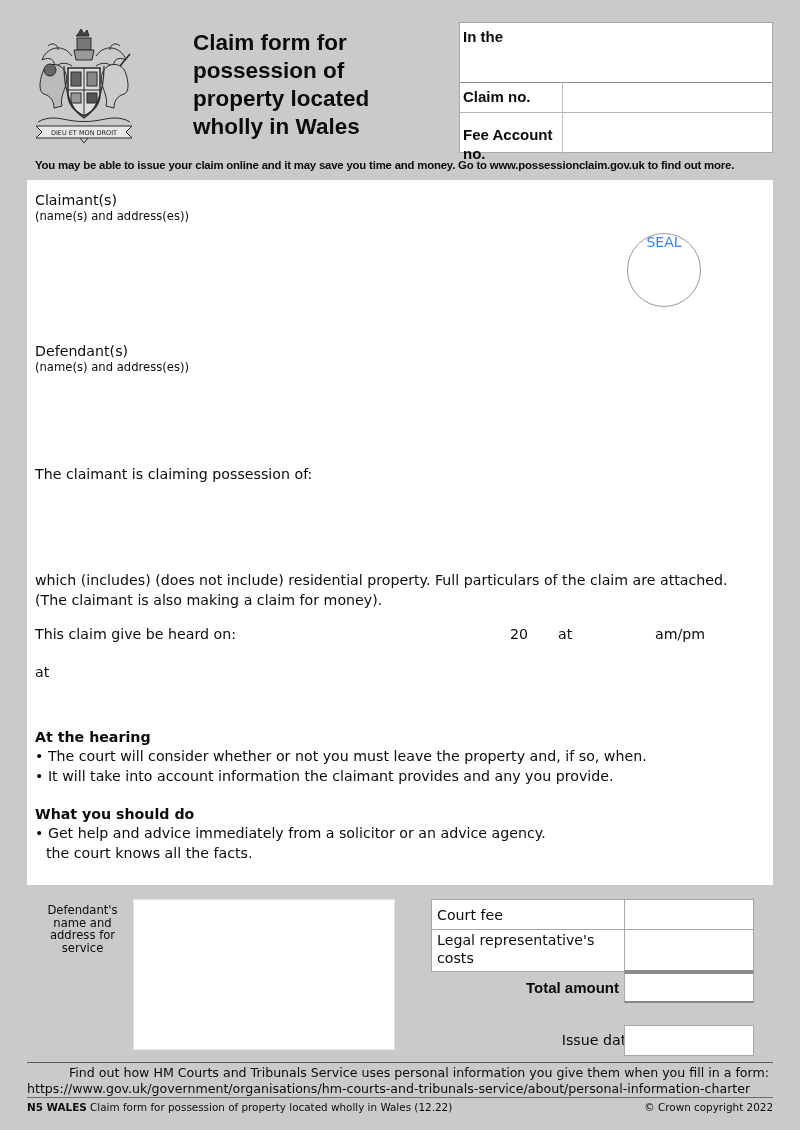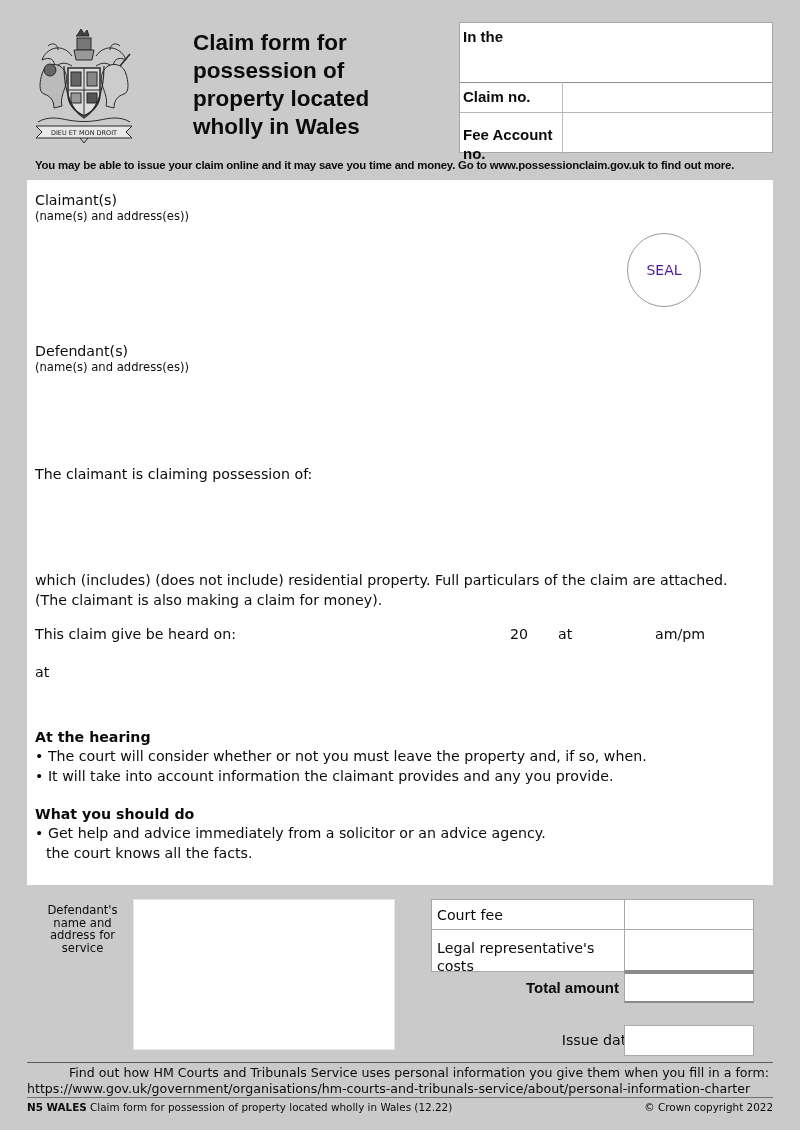--- a/index.html
+++ b/index.html
@@ -44,22 +44,22 @@
     }
 
     
     .panel { left: 27px; top: 180px; width: 746px; height: 705px; background: #fff; }
     .lbl-main { font-size: 14.2px; line-height: 18px; color: #0b0b0b; }
     .lbl-sub { font-size: 11.6px; line-height: 14px; color: #0b0b0b; }
     .body-text { font-size: 14.2px; line-height: 20px; color: #0b0b0b; white-space: nowrap; }
     .seal {
       left: 627px; top: 233px; width: 74px; height: 74px;
       border: 1px solid #9a9a9a; border-radius: 50%;
-      display: flex; align-items: center; justify-content: center;
-      font-size: 14px; color: #4c1d95; background: #fff;
+      display: flex; justify-content: center;
+      font-size: 14px; color: #3b82f6; background: #fff;
     }
     .heading { font-weight: bold; font-size: 14.2px; line-height: 19px; }
     .bullet { font-size: 14.2px; line-height: 19.5px; white-space: nowrap; }
     .bullet b { font-weight: bold; }
 
     
     .svc-label { left: 35px; top: 904px; width: 95px; font-size: 11.6px; line-height: 12.5px; text-align: center; }
     .svc-box { left: 133px; top: 899px; width: 262px; height: 151px; background: #fff; border: 1px solid #e5e5e5; }
 
     .fees { left: 431px; top: 899px; width: 323px; }
@@ -193,21 +193,21 @@
 </div>
 <div class="abs svc-box"></div>
 
 <div class="abs fees">
 
   <div class="fee-row" style="top:0; width:194px; height:31px; padding:6px 5px;">
     <div class="fee-lbl">Court fee</div>
   </div>
   <div class="fee-row" style="top:0; left:193px; width:130px; height:31px;"></div>
 
-  <div class="fee-row" style="top:30px; width:194px; height:43px; padding:9px 5px;">
+  <div class="fee-row" style="top:30px; width:194px; height:43px; padding:1px 5px;">
     <div class="fee-lbl">Legal representative's</div>
     <div class="fee-lbl">costs</div>
   </div>
   <div class="fee-row" style="top:30px; left:193px; width:130px; height:43px; border-bottom:2px solid #8a8a8a;"></div>
 
   <div class="abs total-lbl" style="top:80px; left:0; width:188px;">Total amount</div>
   <div class="fee-row" style="top:73px; left:193px; width:130px; height:31px; border:1px solid #a8a8a8; border-top:2px solid #8a8a8a; border-bottom:2px solid #8a8a8a;"></div>
 
   <div class="abs plain-lbl" style="top:133px; left:16px; width:188px;">Issue date</div>
   <div class="fee-row" style="top:126px; left:193px; width:130px; height:31px;"></div>

